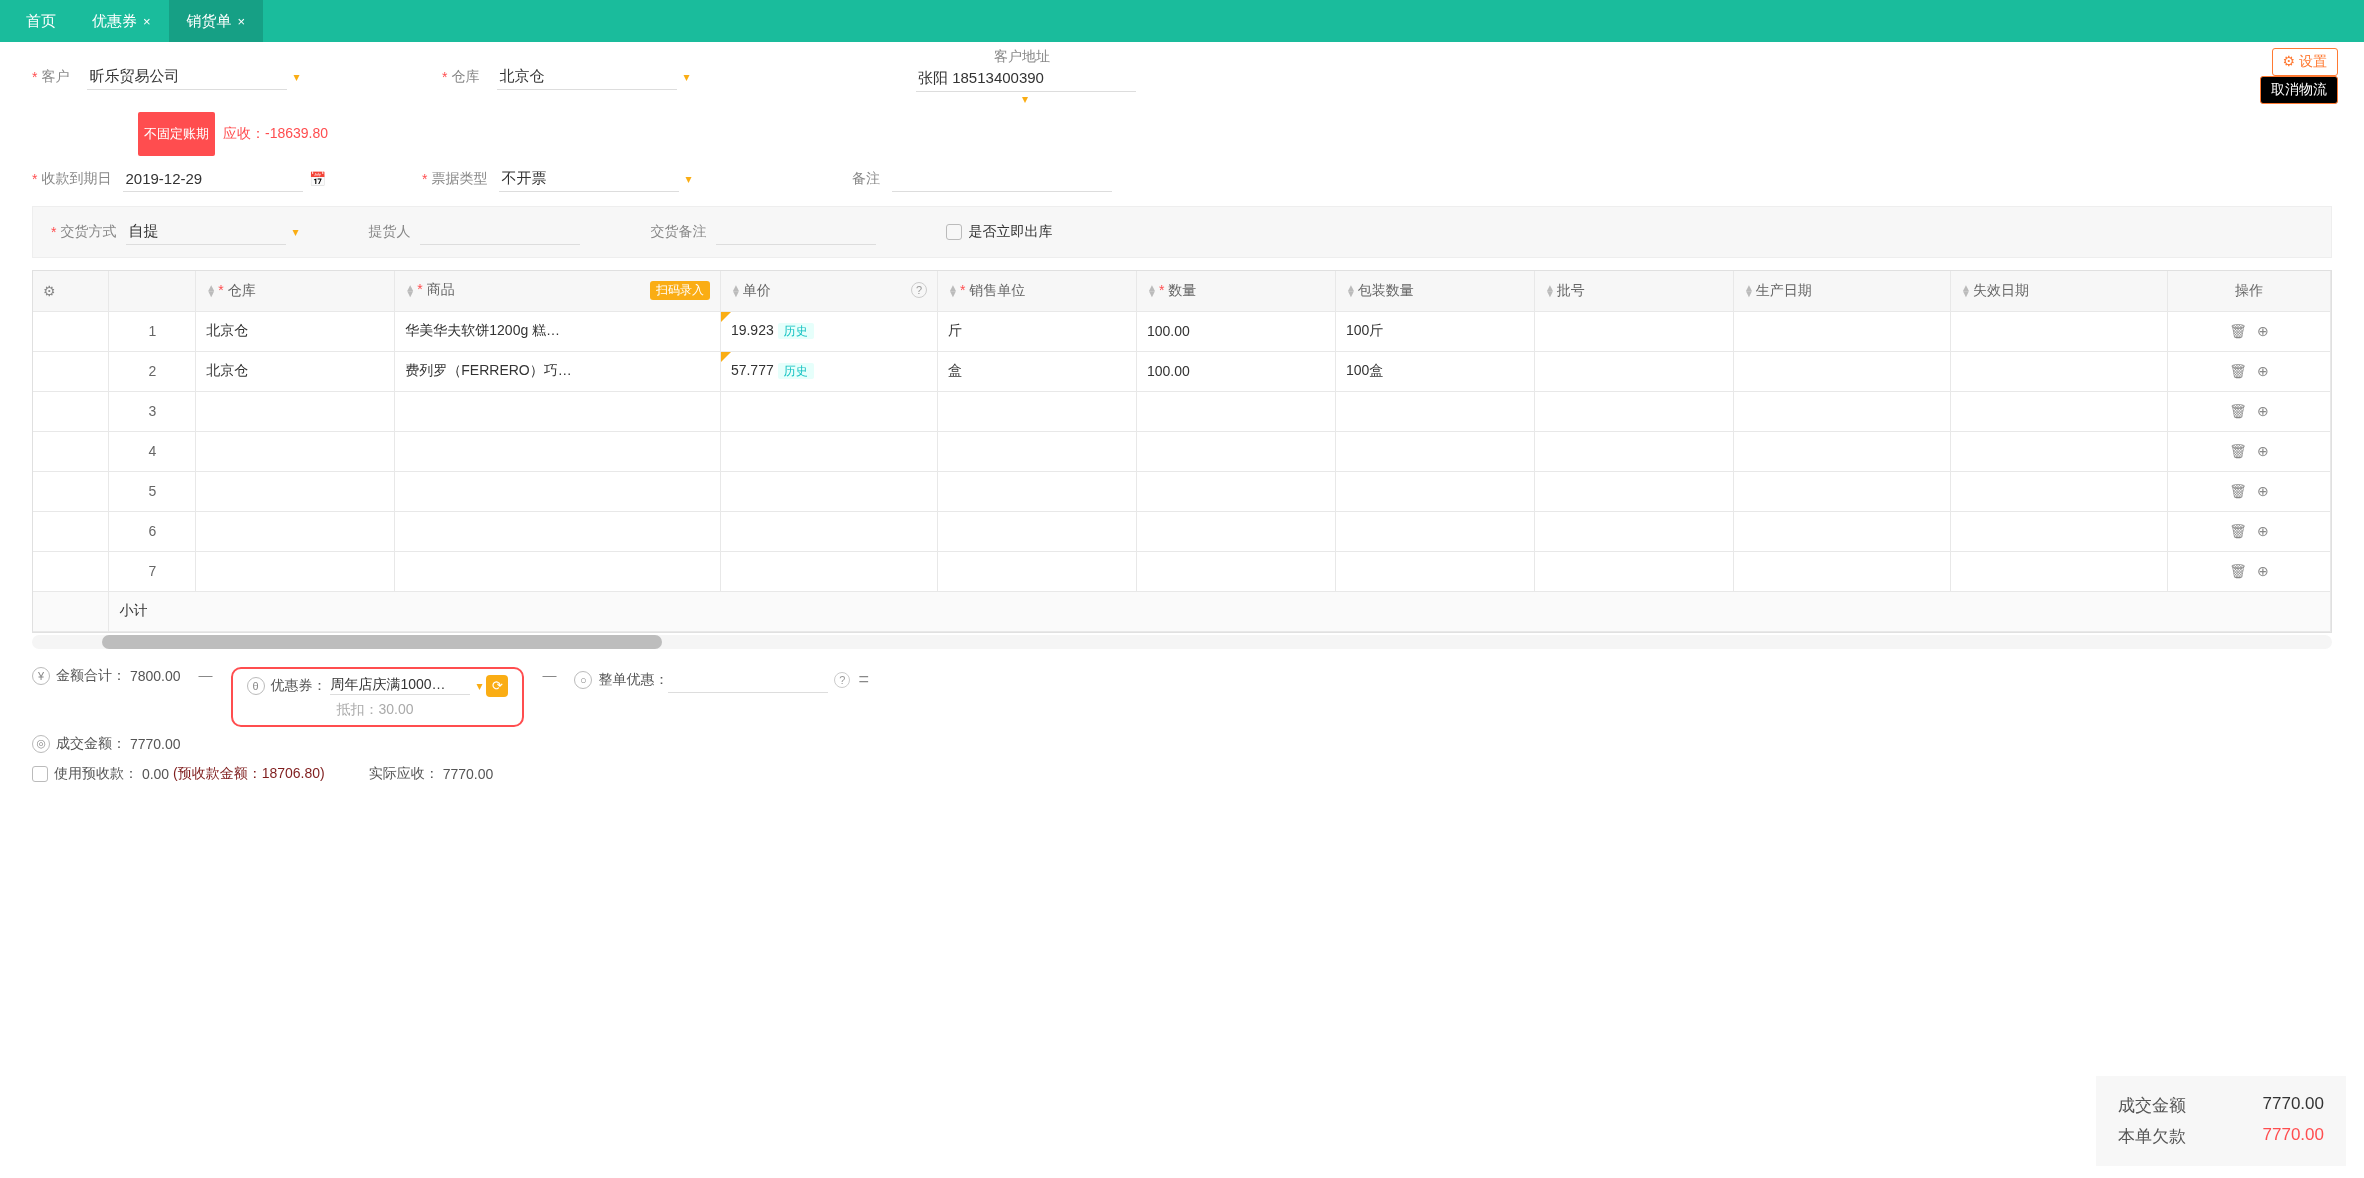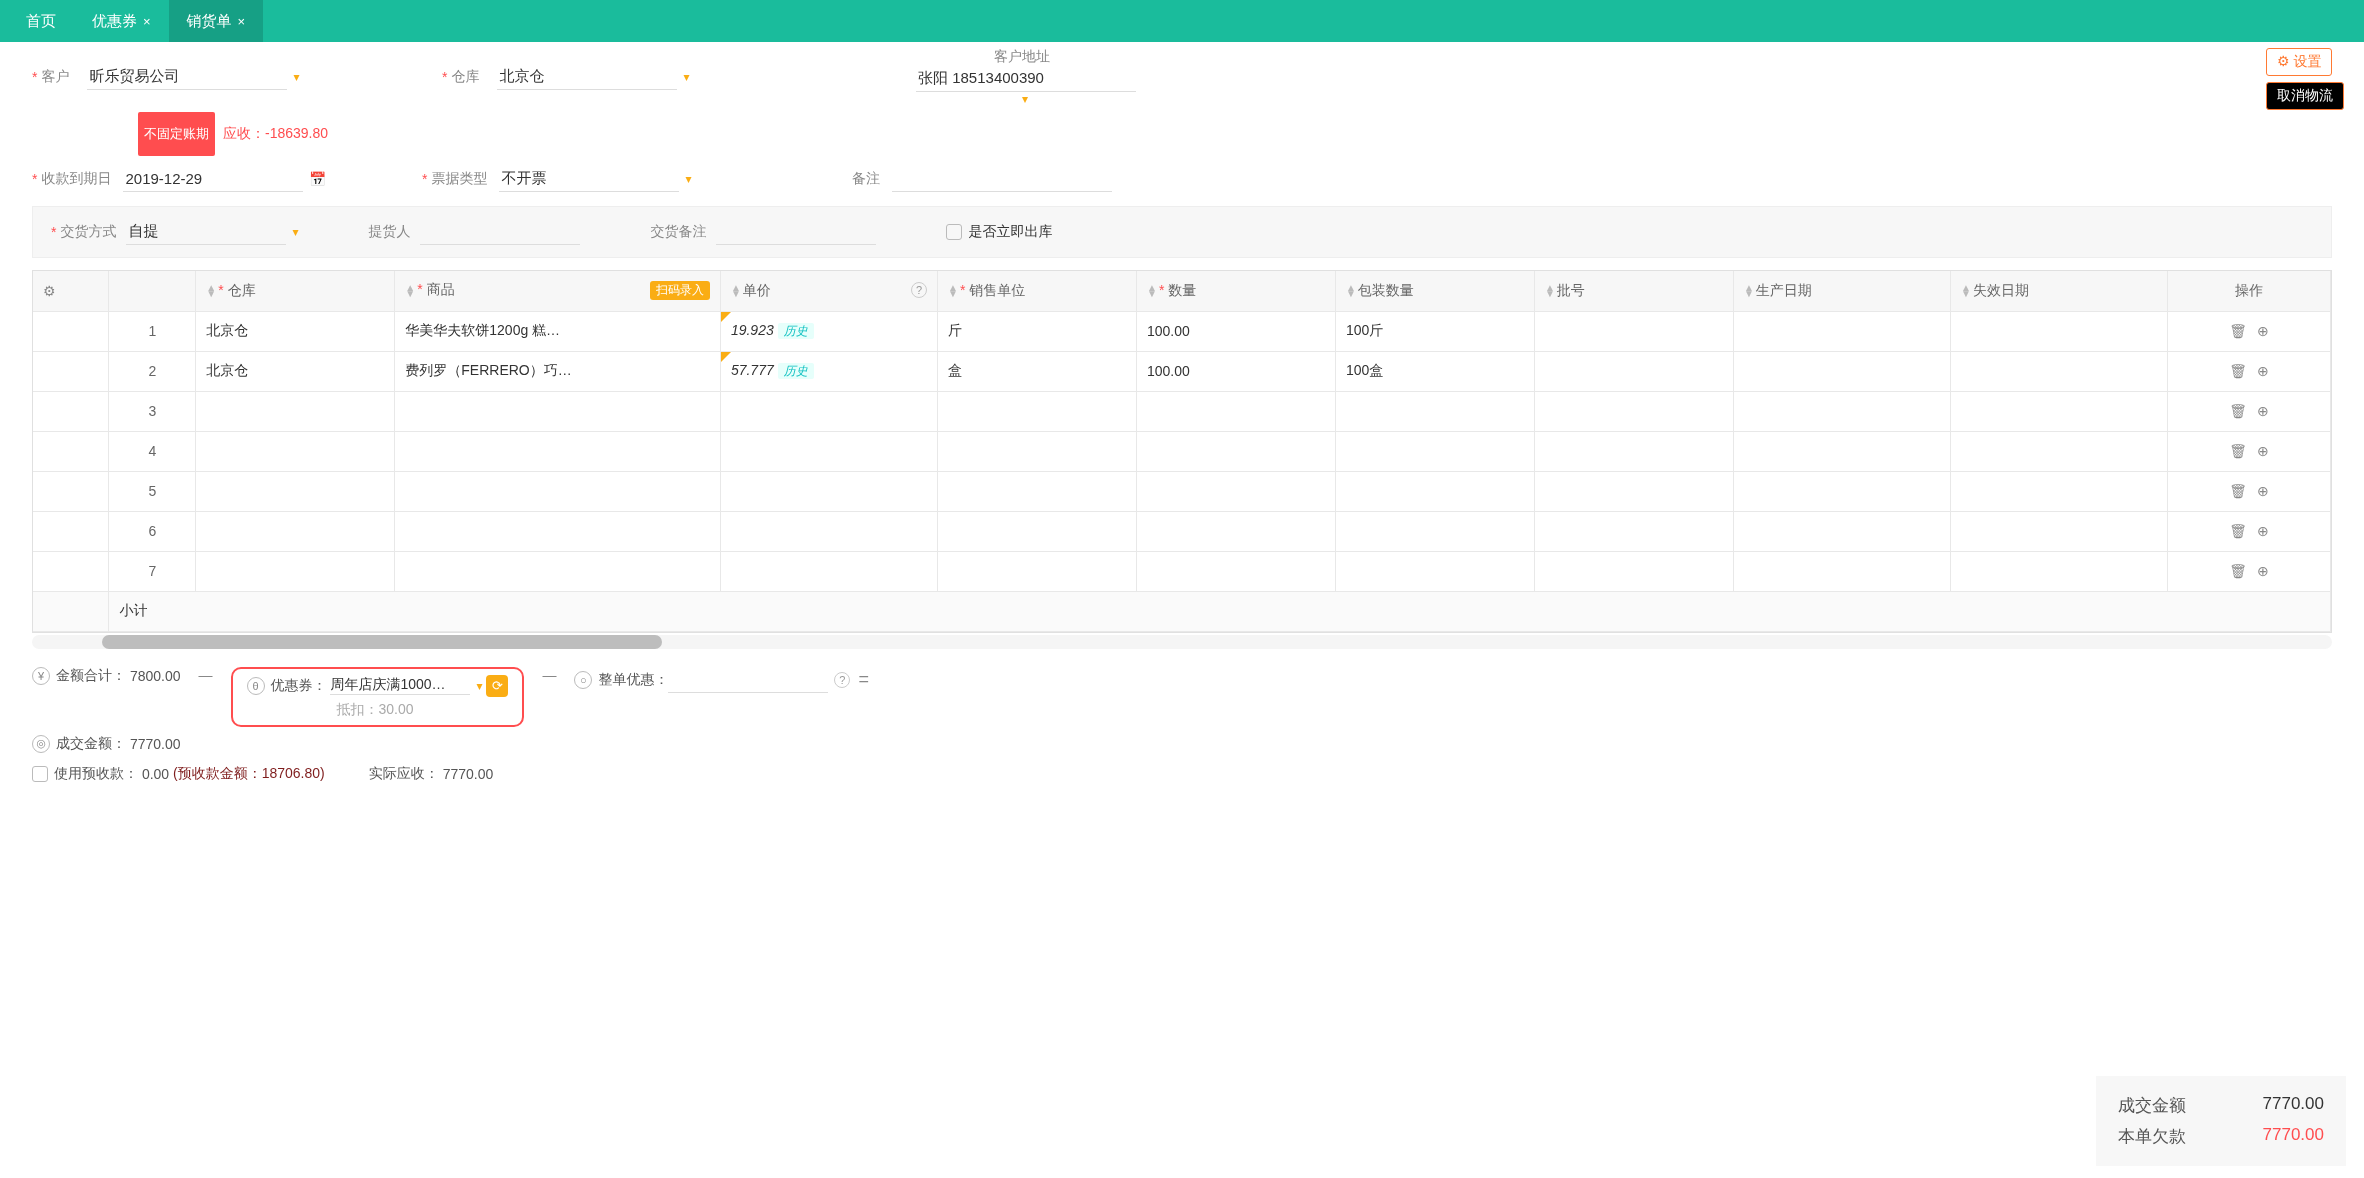--- a/index.html
+++ b/index.html
@@ -17,37 +17,37 @@
 .red-star { color: #ff4d4f; margin-right: 4px; }
 .field-input { border: none; border-bottom: 1px solid #ddd; padding: 4px 2px; font-size: 15px; min-width: 160px; color: #333; }
 .chevron-down { color: #faad14; margin-left: 6px; font-size: 12px; }
 .cal-icon { color: #faad14; margin-left: 6px; }
 
 .tag-red { background: #ff4d4f; color: #fff; padding: 13px 6px; font-size: 13px; border-radius: 2px; }
 .receivable-text { color: #ff4d4f; margin-left: 8px; font-size: 14px; text-align: right; }
 
 .btn-orange { background: #000000; color: #fff; border: 1px solid #ff7a33; padding: 4px 10px; border-radius: 3px; cursor: pointer; font-size: 14px; }
 .btn-orange.outline { background: #fff; color: #ff7a33; }
-.top-btns { position: absolute; right: 20px; top: 48px; display: flex; flex-direction: column; gap: 6px; align-items: flex-start; }
+.top-btns { position: absolute; right: 26px; top: 48px; display: flex; flex-direction: column; align-items: flex-end; }
 
 .delivery-bar { background: #f7f7f7; border: 1px solid #eee; margin: 10px 32px 0 32px; padding: 8px 18px; display: flex; align-items: center; gap: 40px; }
 
 .table-wrap { margin: 12px 32px 0 32px; border: 1px solid #e0e0e0; position: relative; }
 table { width: 100%; border-collapse: collapse; table-layout: fixed; }
 th, td { border-right: 1px solid #e8e8e8; border-bottom: 1px solid #e8e8e8; padding: 8px 10px; font-size: 14px; text-align: left; height: 40px; background: #fff; }
 th { background: #f7f7f7; color: #666; font-weight: normal; position: relative; }
 .sort-icon { color: #bbb; font-size: 10px; margin-right: 2px; display: inline-block; line-height: 8px; vertical-align: middle; }
 .sort-icon::before { content: "▲"; display: block; }
 .sort-icon::after { content: "▼"; display: block; margin-top: -2px; }
 .gear-icon { color: #888; }
 .help-icon { float: right; color: #999; border: 1px solid #ccc; border-radius: 50%; width: 16px; height: 16px; display: inline-flex; align-items: center; justify-content: center; font-size: 11px; }
 .scan-tag { background: #faad14; color: #fff; padding: 1px 6px; border-radius: 3px; font-size: 12px; float: right; }
 .hist-tag { background: #e6fffb; color: #13c2c2; padding: 1px 6px; border-radius: 2px; font-size: 12px; margin-left: 4px; }
 .tri-corner { position: absolute; top: 0; left: 0; width: 0; height: 0; border-top: 10px solid #faad14; border-right: 10px solid transparent; }
-td.num-cell { position: relative; font-style: italic; }
+td.num-cell { position: relative; }
 .row-idx { text-align: center; color: #666; }
 .op-icons { display: flex; gap: 10px; justify-content: center; color: #888; }
 .op-icons span { cursor: pointer; }
 .subtotal-row td { background: #fafafa; }
 
 .hscroll { height: 14px; background: #f5f5f5; margin: 2px 32px 0 32px; position: relative; border-radius: 7px; }
 .hscroll .thumb { position: absolute; left: 70px; width: 560px; height: 14px; background: #bdbdbd; border-radius: 7px; }
 
 .totals-row { display: flex; align-items: flex-start; padding: 18px 32px 4px 32px; gap: 14px; }
 .tot-item { display: flex; align-items: center; color: #555; font-size: 14px; white-space: nowrap; }

